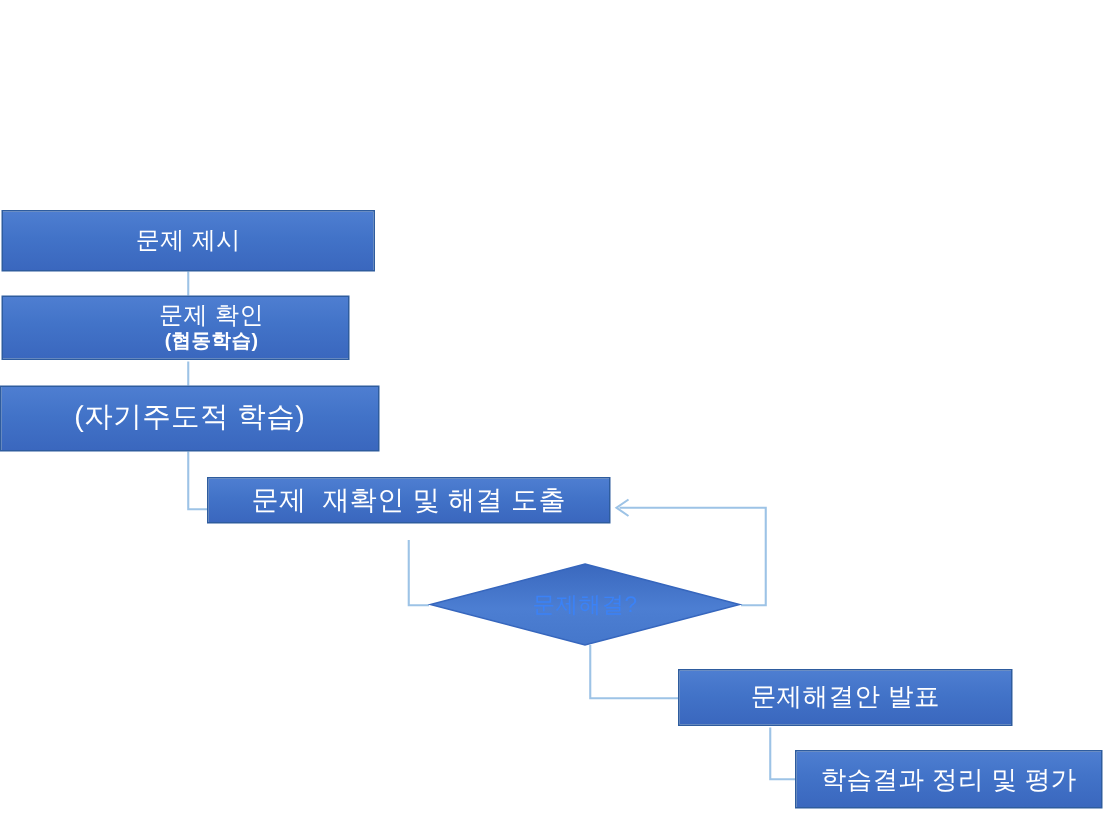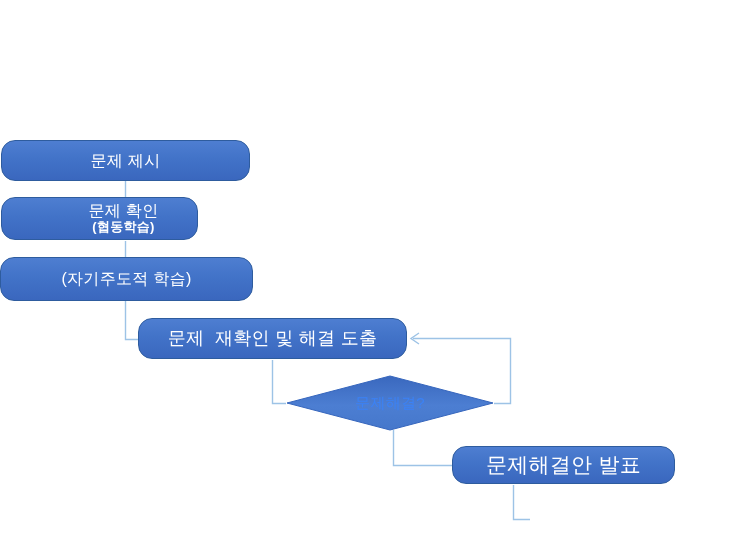--- a/index.html
+++ b/index.html
@@ -16,42 +16,42 @@
     overflow: hidden;
   }
   svg.connectors {
     position: absolute;
     left: 0; top: 0;
     width: 743px; height: 545px;
   }
   .box {
     position: absolute;
     box-sizing: border-box;
-    border-radius: 14px;
+    border-radius: 0;
     border: 1px solid #2E5C9E;
     background: linear-gradient(180deg, #4E7ED1 0%, #4273C8 45%, #3A67BE 100%);
     color: #ffffff;
     display: flex;
     flex-direction: column;
     justify-content: center;
     align-items: center;
     text-align: center;
     line-height: 1.12;
     letter-spacing: 0.3px;
   }
   .lbl { white-space: pre; }
   .sub { white-space: pre; }
 
   #n-present  { left: 1px;   top: 140px; width: 249px; height: 41px; font-size: 16px; }
-  #n-confirm  { left: 1px;   top: 197px; width: 197px; height: 43px; font-size: 16px; padding-left: 48px; }
+  #n-confirm  { left: 1px;   top: 197px; width: 232px; height: 43px; font-size: 16px; padding-left: 48px; }
   #n-confirm .sub { font-size: 13px; font-weight: bold; }
   #n-collect  { left: 0px;   top: 257px; width: 253px; height: 44px; font-size: 18px; }
-  #n-collect .sub { font-size: 16px; }
-  #n-recheck  { left: 138px; top: 318px; width: 269px; height: 41px; font-size: 18px; }
-  #n-announce { left: 452px; top: 446px; width: 223px; height: 38px; font-size: 21px; }
+  #n-collect .sub { font-size: 19px; }
+  #n-recheck  { left: 138px; top: 318px; width: 269px; height: 31px; font-size: 18px; }
+  #n-announce { left: 452px; top: 446px; width: 223px; height: 38px; font-size: 17px; }
   #n-wrapup   { left: 530px; top: 500px; width: 205px; height: 39px; font-size: 17px; }
 
   .diamond-label {
     position: absolute;
     left: 287px; top: 376px;
     width: 206px; height: 54px;
     display: flex;
     justify-content: center;
     align-items: center;
     color: #3b82f6;
@@ -105,14 +105,17 @@
   </div>
 
   <div class="diamond-label">
     <span class="lbl">문제해결?</span>
   </div>
 
   <div class="box" id="n-announce">
     <span class="lbl">문제해결안 발표</span>
   </div>
 
+  <div class="box" id="n-wrapup">
+    <span class="lbl">학습결과 정리 및 평가</span>
+  </div>
 
 </div>
 
 </body></html>

